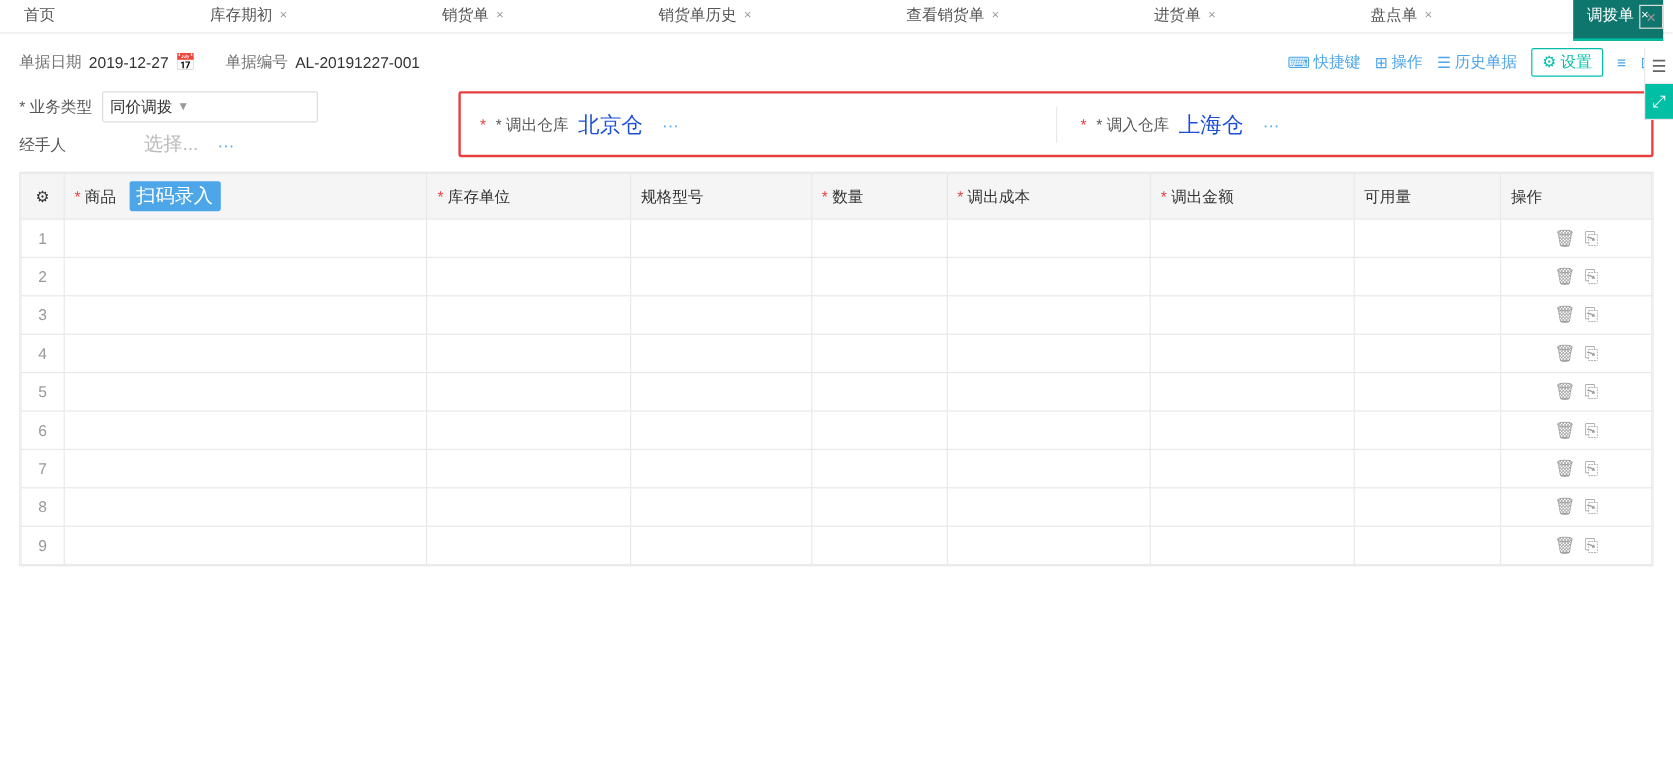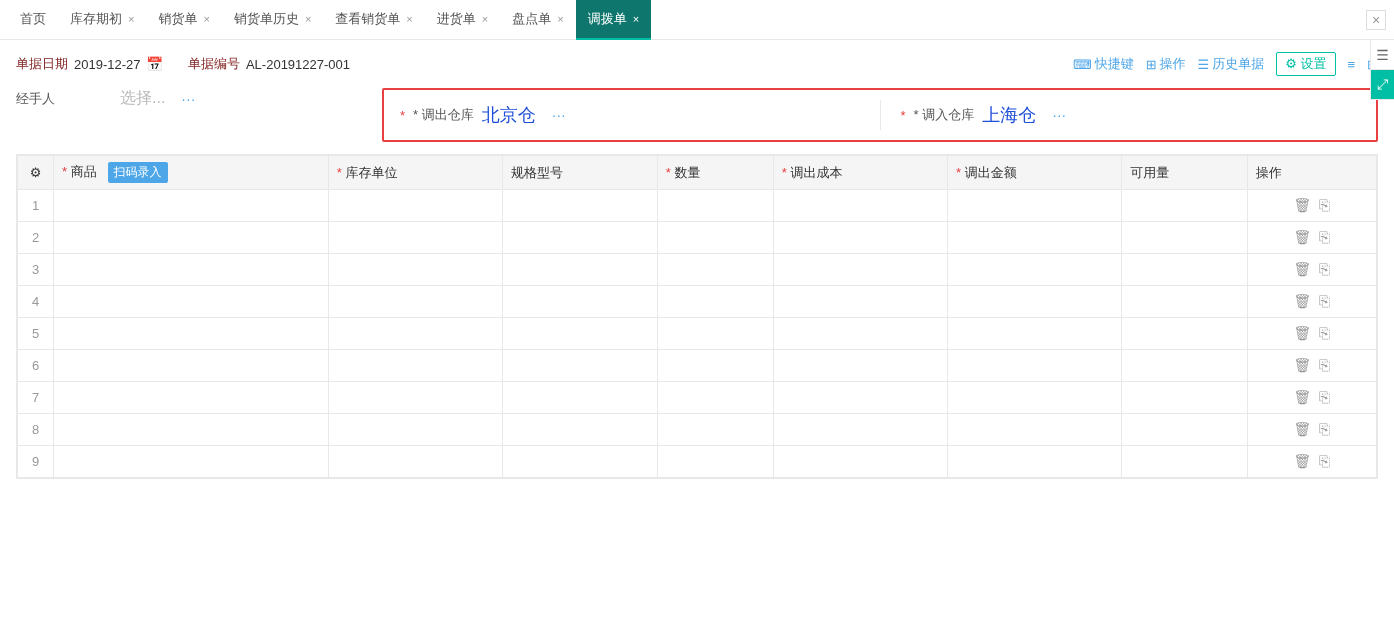--- a/index.html
+++ b/index.html
@@ -5,22 +5,23 @@
     * { box-sizing: border-box; margin: 0; padding: 0; }
     body { font-family: 'Microsoft YaHei', Arial, sans-serif; font-size: 13px; background: #fff; color: #333; overflow: hidden; }
 
     
     .tab-bar {
       display: flex;
       align-items: center;
       border-bottom: 1px solid #e8e8e8;
       background: #fff;
       padding: 0 8px;
-      height: 40px;
+      height: 28px;
       position: relative;
+      justify-content: space-between;
     }
     .tab-item {
       display: flex;
       align-items: center;
       padding: 0 12px;
       height: 40px;
       cursor: pointer;
       font-size: 13px;
       color: #555;
       border-bottom: 2px solid transparent;
@@ -66,21 +67,21 @@
       display: flex;
       align-items: center;
       margin-bottom: 12px;
       gap: 24px;
     }
     .field-group {
       display: flex;
       align-items: center;
       gap: 6px;
     }
-    .field-label { color: #7f1d1d; font-size: 13px; }
+    .field-label { color: #737373; font-size: 13px; }
     .field-value { color: #333; font-size: 13px; }
     .field-icon {
       color: #00bfa5;
       cursor: pointer;
       font-size: 14px;
     }
     .header-actions {
       margin-left: auto;
       display: flex;
       align-items: center;
@@ -209,21 +210,21 @@
       background: #fff9e6;
       font-weight: normal;
     }
     .required-header { color: #e84040; }
     .scan-btn {
       background: #4da6e8;
       color: #fff;
       border: none;
       padding: 2px 6px;
       border-radius: 2px;
-      font-size: 12px;
+      font-size: 16px;
       cursor: pointer;
     }
     .col-ops {
       text-align: center;
     }
     .op-icon {
       color: #999;
       cursor: pointer;
       font-size: 14px;
       margin: 0 2px;
@@ -328,20 +329,27 @@
       </button>
       <span style="color:#4da6e8;cursor:pointer;">≡</span>
       <span style="color:#4da6e8;cursor:pointer;">⊟</span>
     </div>
   </div>
 
   <div class="form-area">
 
     <div class="form-section form-section-left">
       <div class="form-row">
+        <span class="form-field-label">* 业务类型</span>
+        <div class="form-select">
+          <span>同价调拨</span>
+          <span class="form-select-arrow">▼</span>
+        </div>
+      </div>
+      <div class="form-row">
         <span class="form-field-label">经手人</span>
         <span class="form-input-text">选择...</span>
         <span class="more-btn">···</span>
       </div>
     </div>
 
     <div class="warehouse-section">
       <div class="warehouse-group">
         <span class="required-star">*</span>
         <span class="warehouse-label">* 调出仓库</span>

